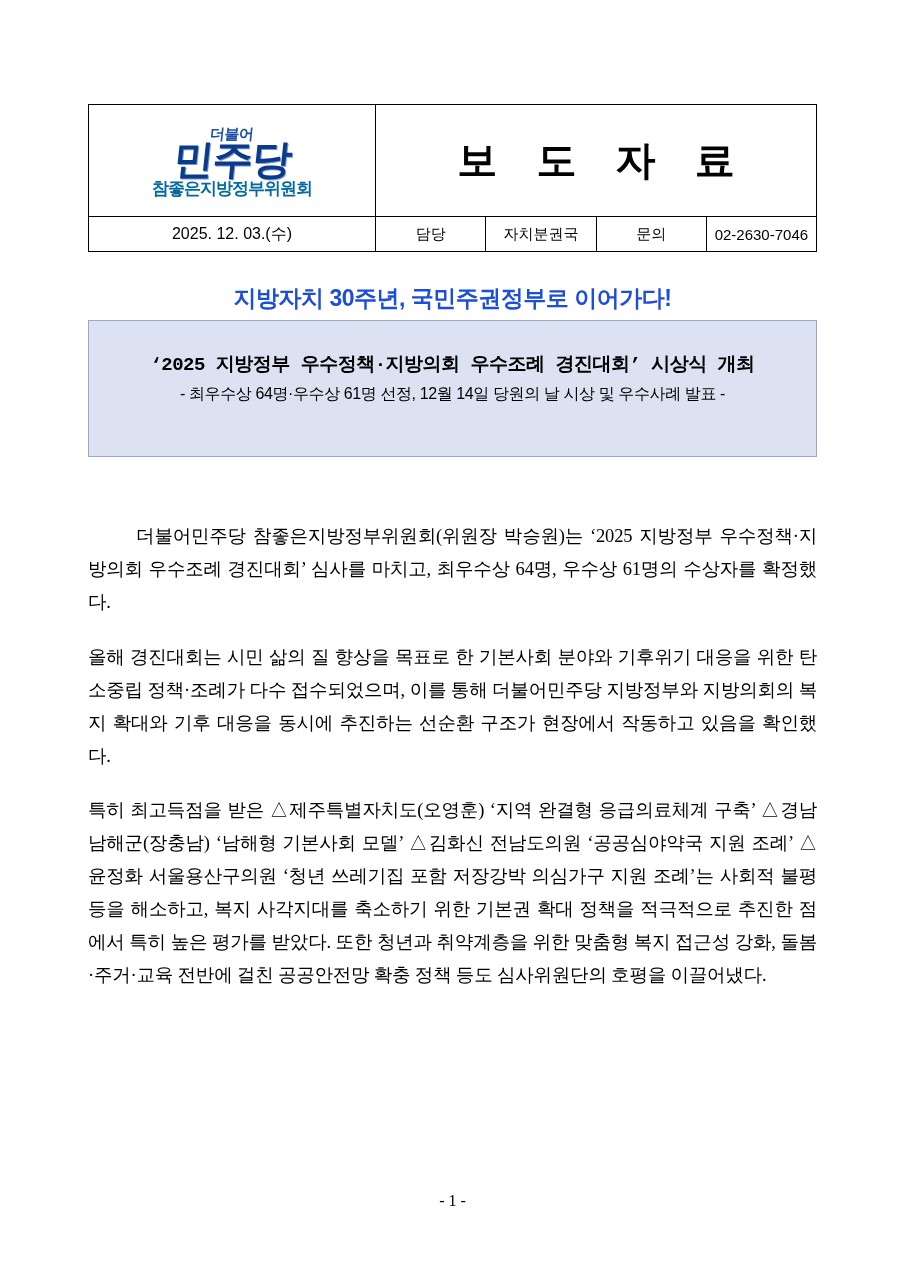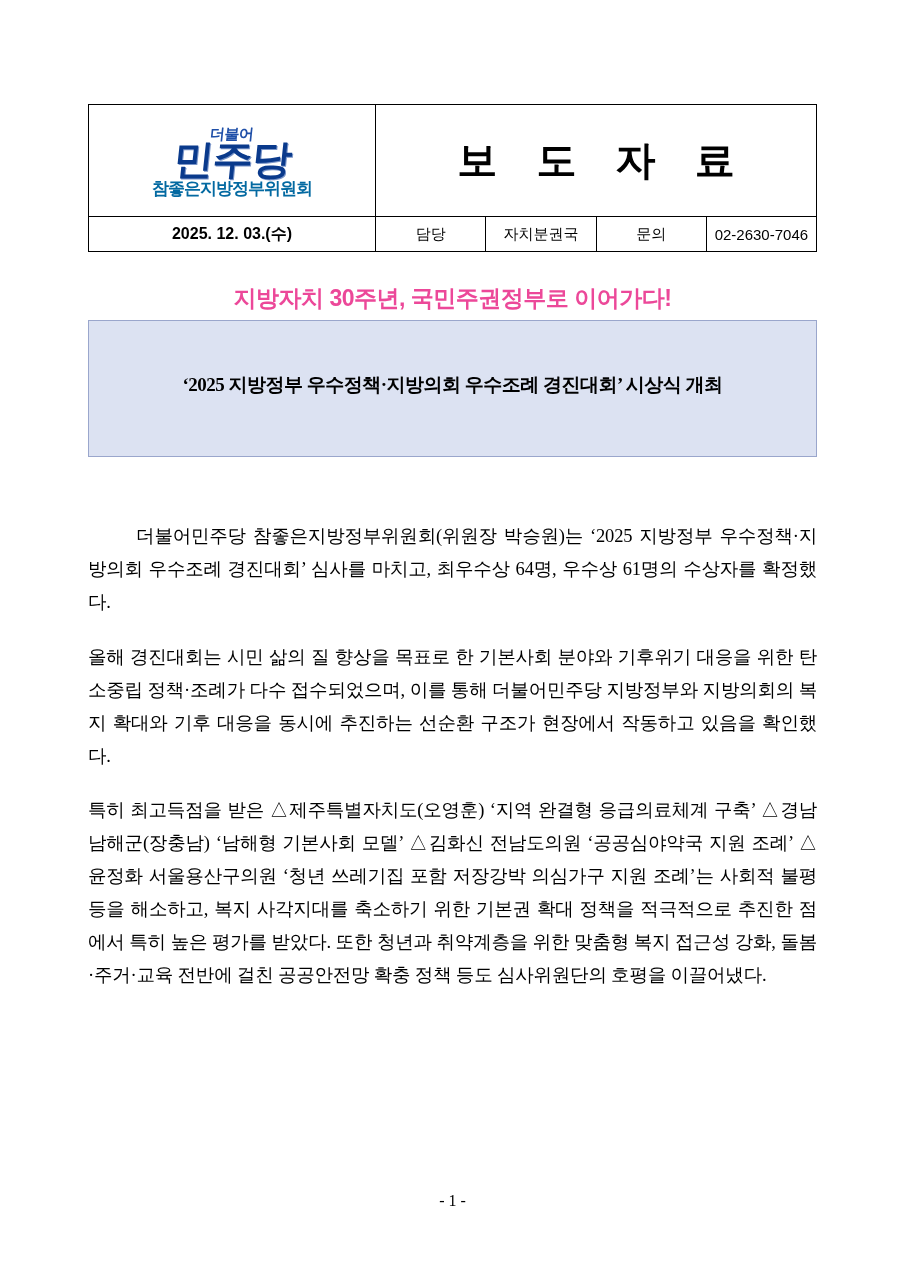--- a/index.html
+++ b/index.html
@@ -86,21 +86,21 @@
     font-size: 40px;
     letter-spacing: 14px;
     text-indent: 14px;
     color: #000;
   }
   .date-cell {
     width: 286px;
     height: 34px;
     font-family: "Liberation Sans", sans-serif;
     font-size: 16px;
-    font-weight: bold;
+    font-weight: normal;
   }
   .lbl-cell {
     font-family: "Liberation Sans", sans-serif;
     font-size: 15px;
     height: 34px;
   }
   .w-damdang { width: 72px; }
   .w-dept    { width: 148px; }
   .w-munui   { width: 72px; }
   .w-tel     { width: 151px; }
@@ -108,42 +108,42 @@
   
   .headline {
     position: absolute;
     left: 0;
     top: 283px;
     width: 905px;
     text-align: center;
     font-family: "Liberation Sans", sans-serif;
     font-weight: bold;
     font-size: 23px;
-    color: #ec4899;
+    color: #1d4ed8;
     letter-spacing: -0.5px;
   }
 
   
   .summary-box {
     position: absolute;
     left: 88px;
     top: 320px;
     width: 729px;
     height: 137px;
     box-sizing: border-box;
     background: #dce2f2;
     border: 1px solid #9aa6cc;
     display: flex;
     flex-direction: column;
     align-items: center;
     justify-content: center;
     padding: 6px 14px;
   }
   .summary-line1 {
-    font-family: Liberation Serif, serif;
+    font-family: Liberation Mono, monospace;
     font-weight: bold;
     font-size: 19px;
     letter-spacing: -0.5px;
     margin-bottom: 7px;
     text-align: center;
   }
   .summary-line2 {
     font-family: "Liberation Sans", sans-serif;
     font-size: 16px;
     letter-spacing: -0.4px;
@@ -215,20 +215,21 @@
       <td class="lbl-cell w-munui">문의</td>
       <td class="lbl-cell w-tel">02-2630-7046</td>
     </tr>
   </tbody>
     </table>
 
   <div class="headline">지방자치 30주년, 국민주권정부로 이어가다!</div>
 
   <div class="summary-box">
     <div class="summary-line1">‘2025 지방정부 우수정책·지방의회 우수조례 경진대회’ 시상식 개최</div>
+    <div class="summary-line2">- 최우수상 64명·우수상 61명 선정, 12월 14일 당원의 날 시상 및 우수사례 발표 -</div>
   </div>
 
   <div class="body">
     <p class="indent">더불어민주당 참좋은지방정부위원회(위원장 박승원)는 ‘2025 지방정부 우수정책·지방의회 우수조례 경진대회’ 심사를 마치고, 최우수상 64명, 우수상 61명의 수상자를 확정했다.</p>
     <p>올해 경진대회는 시민 삶의 질 향상을 목표로 한 기본사회 분야와 기후위기 대응을 위한 탄소중립 정책·조례가 다수 접수되었으며, 이를 통해 더불어민주당 지방정부와 지방의회의 복지 확대와 기후 대응을 동시에 추진하는 선순환 구조가 현장에서 작동하고 있음을 확인했다.</p>
     <p>특히 최고득점을 받은 △제주특별자치도(오영훈) ‘지역 완결형 응급의료체계 구축’ △경남남해군(장충남) ‘남해형 기본사회 모델’ △김화신 전남도의원 ‘공공심야약국 지원 조례’ △윤정화 서울용산구의원 ‘청년 쓰레기집 포함 저장강박 의심가구 지원 조례’는 사회적 불평등을 해소하고, 복지 사각지대를 축소하기 위한 기본권 확대 정책을 적극적으로 추진한 점에서 특히 높은 평가를 받았다. 또한 청년과 취약계층을 위한 맞춤형 복지 접근성 강화, 돌봄·주거·교육 전반에 걸친 공공안전망 확충 정책 등도 심사위원단의 호평을 이끌어냈다.</p>
   </div>
 
   <div class="page-number">- 1 -</div>
 

